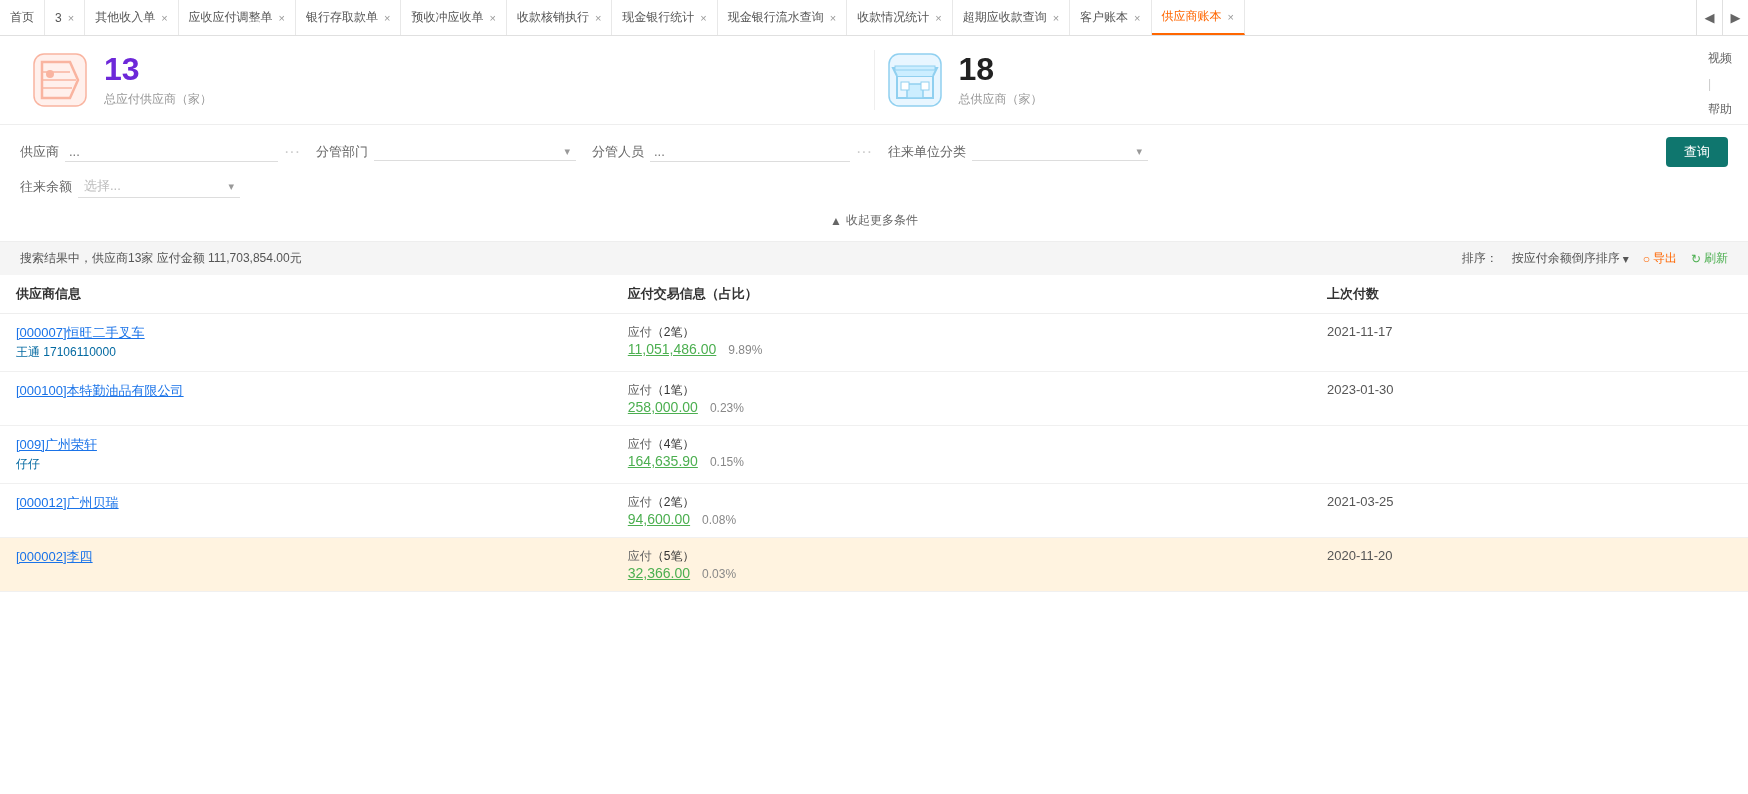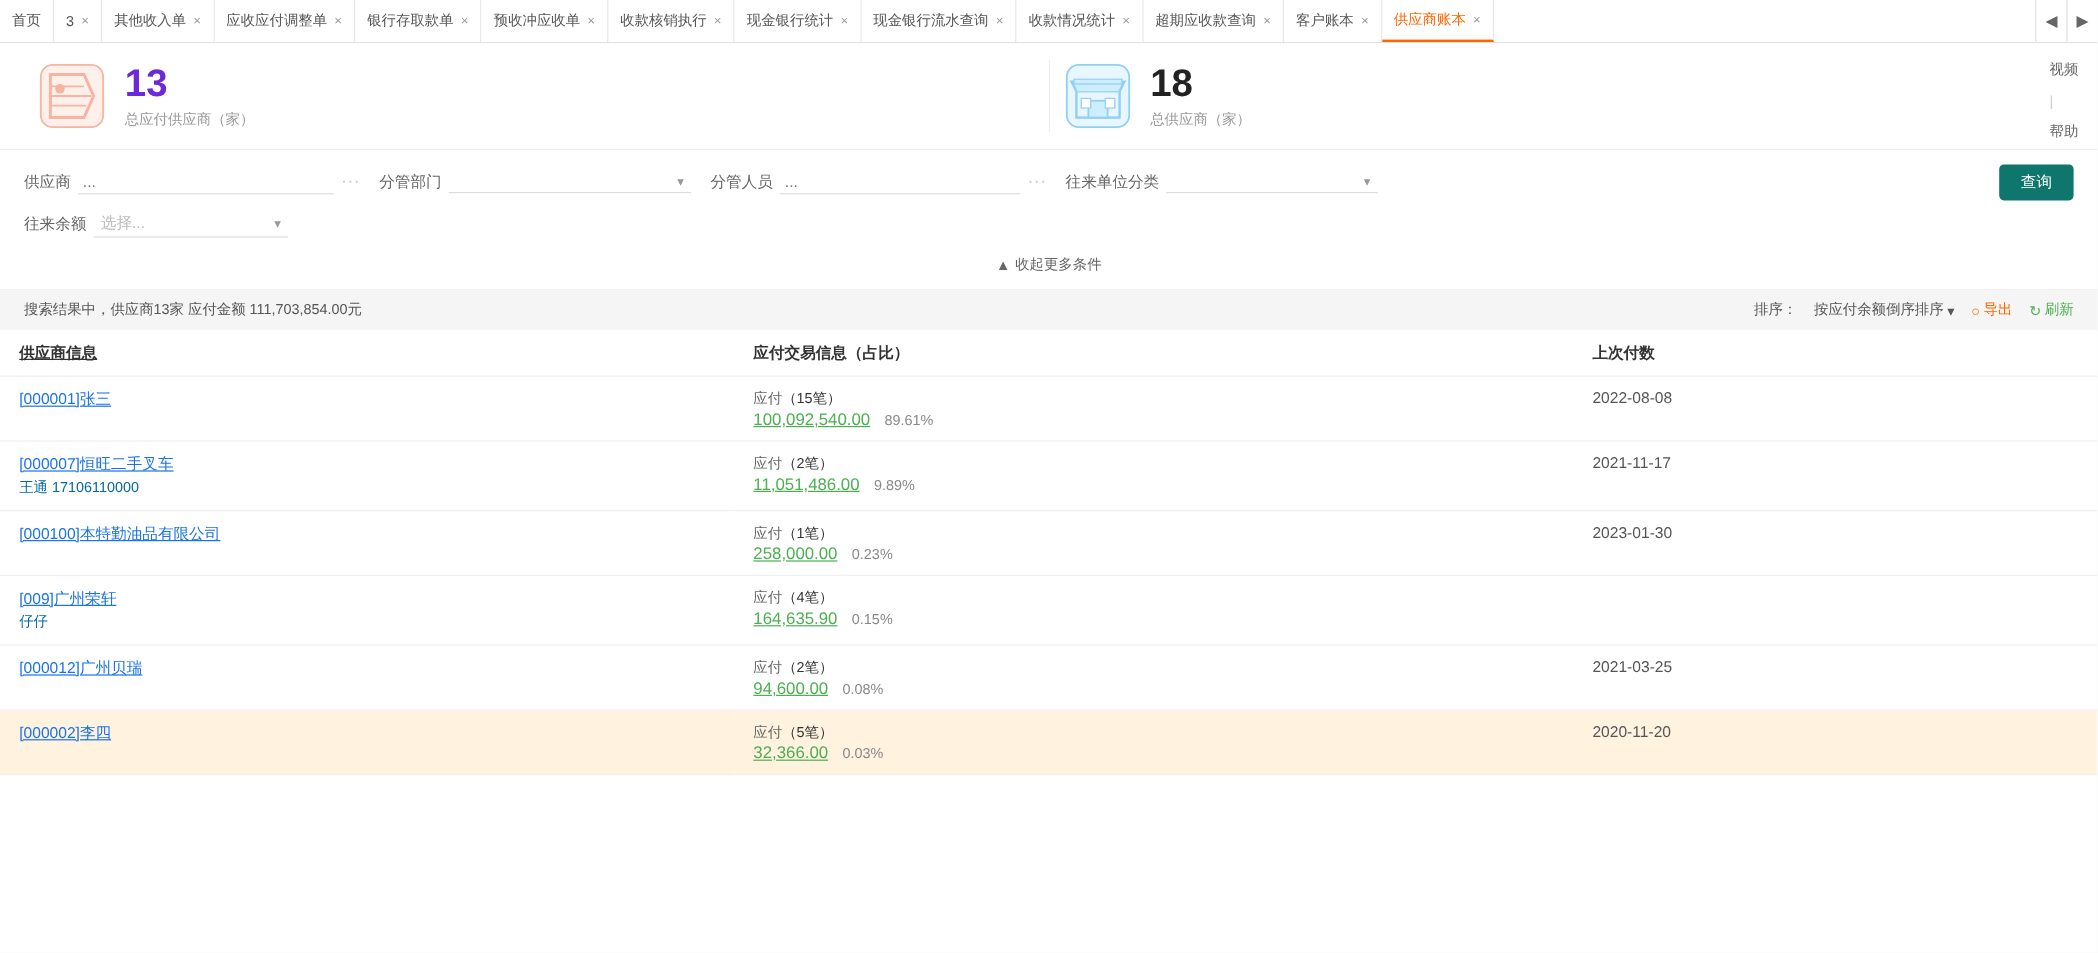--- a/index.html
+++ b/index.html
@@ -360,34 +360,26 @@
         <span>↻</span>
         <span>刷新</span>
       </span>
     </div>
   </div>
 
   <div class="main-table-wrap">
     <table>
       <thead>
         <tr>
-          <th style="width:35%;text-decoration:underline;">供应商信息</th>
+          <th style="width:35%;">供应商信息</th>
           <th style="width:40%;">应付交易信息（占比）</th>
           <th style="width:25%;">上次付数</th>
         </tr>
       </thead>
       <tbody id="table-body">
-      <tr>
-            <td><span class="supplier-link">[000001]张三</span></td>
-            <td>
-              <div><span class="tx-label">应付</span><span class="tx-count">（15笔）</span></div>
-              <div><span class="amount-green">100,092,540.00</span><span class="tx-percent">89.61%</span></div>
-            </td>
-            <td><span class="date-text">2022-08-08</span></td>
-          </tr>
           <tr>
             <td><span class="supplier-link">[000007]恒旺二手叉车</span><div class="supplier-sub">王通  17106110000</div></td>
             <td>
               <div><span class="tx-label">应付</span><span class="tx-count">（2笔）</span></div>
               <div><span class="amount-green">11,051,486.00</span><span class="tx-percent">9.89%</span></div>
             </td>
             <td><span class="date-text">2021-11-17</span></td>
           </tr>
           <tr>
             <td><span class="supplier-link">[000100]本特勤油品有限公司</span></td>

